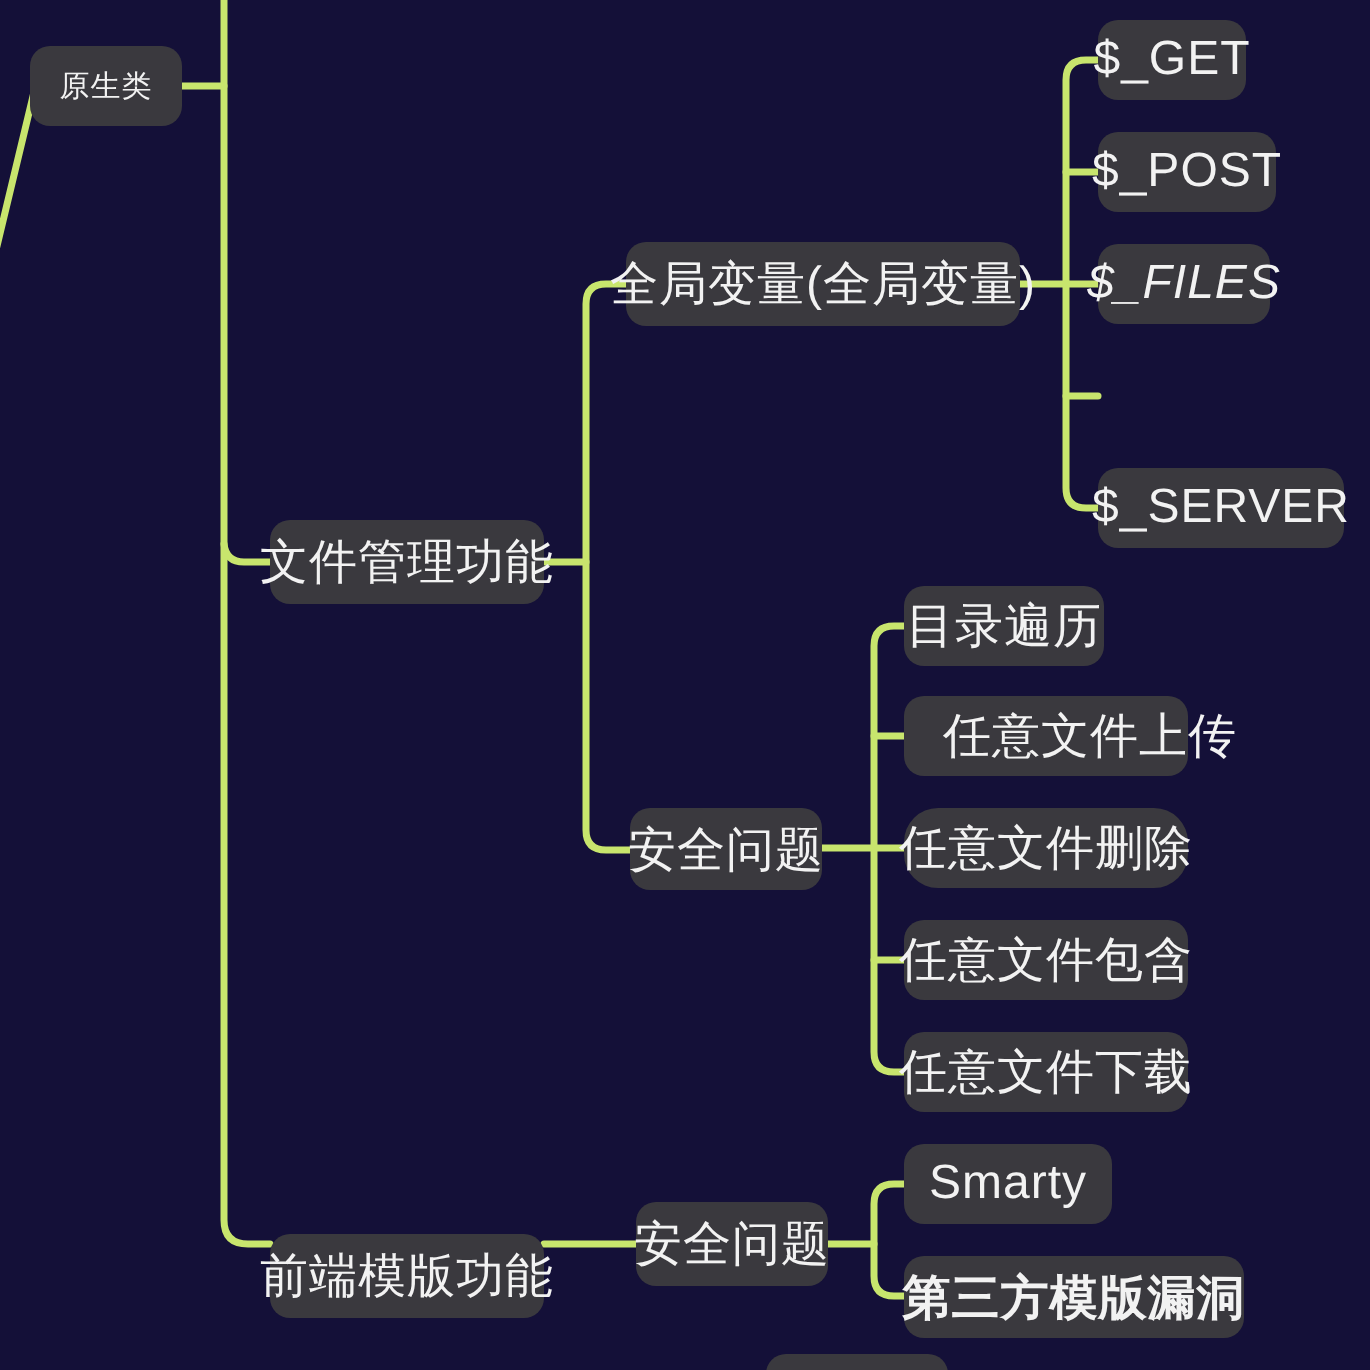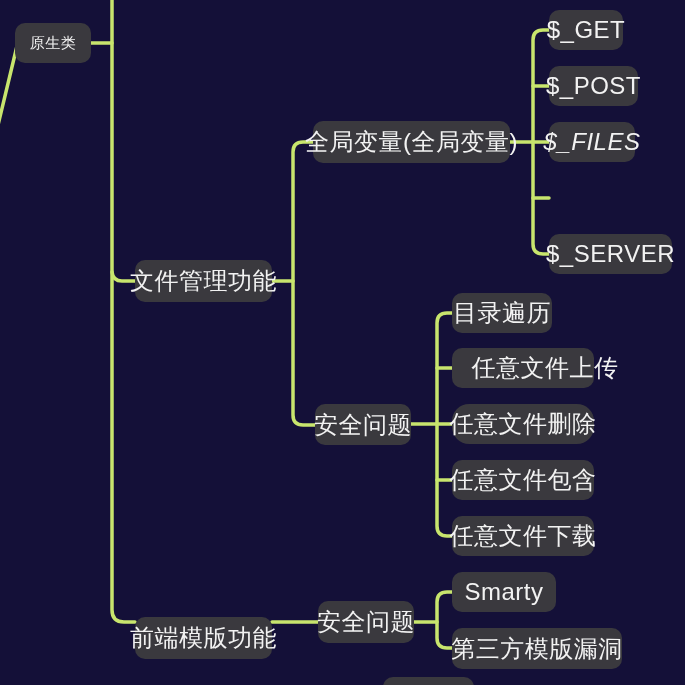--- a/index.html
+++ b/index.html
@@ -98,17 +98,17 @@
   <div class="node" style="left:452px; top:348px; width:142px; height:40px;padding-left:44px;">任意文件上传</div>
   <div class="node" style="left:452px; top:404px; width:142px; height:40px;border-radius:17px;">任意文件删除</div>
   <div class="node" style="left:452px; top:516px; width:142px; height:40px;">任意文件下载</div>
   <div class="node" style="left:452px; top:460px; width:142px; height:40px;">任意文件包含</div>
 
   <div class="node" style="left:135px; top:601px; width:137px; height:42px;margin-top:16px;">前端模版功能</div>
 
   <div class="node" style="left:318px; top:601px; width:96px; height:42px;">安全问题</div>
 
   <div class="node" style="left:452px; top:572px; width:104px; height:40px;">Smarty</div>
-  <div class="node" style="left:452px; top:628px; width:170px; height:41px;">第三方模版漏洞</div>
+  <div class="node" style="left:452px; top:628px; width:170px; height:41px;font-weight:bold;">第三方模版漏洞</div>
 
   <div class="node partial" style="left:383px; top:677px; width:91px; height:24px;"></div>
 
 </div>
 
 </body></html>

